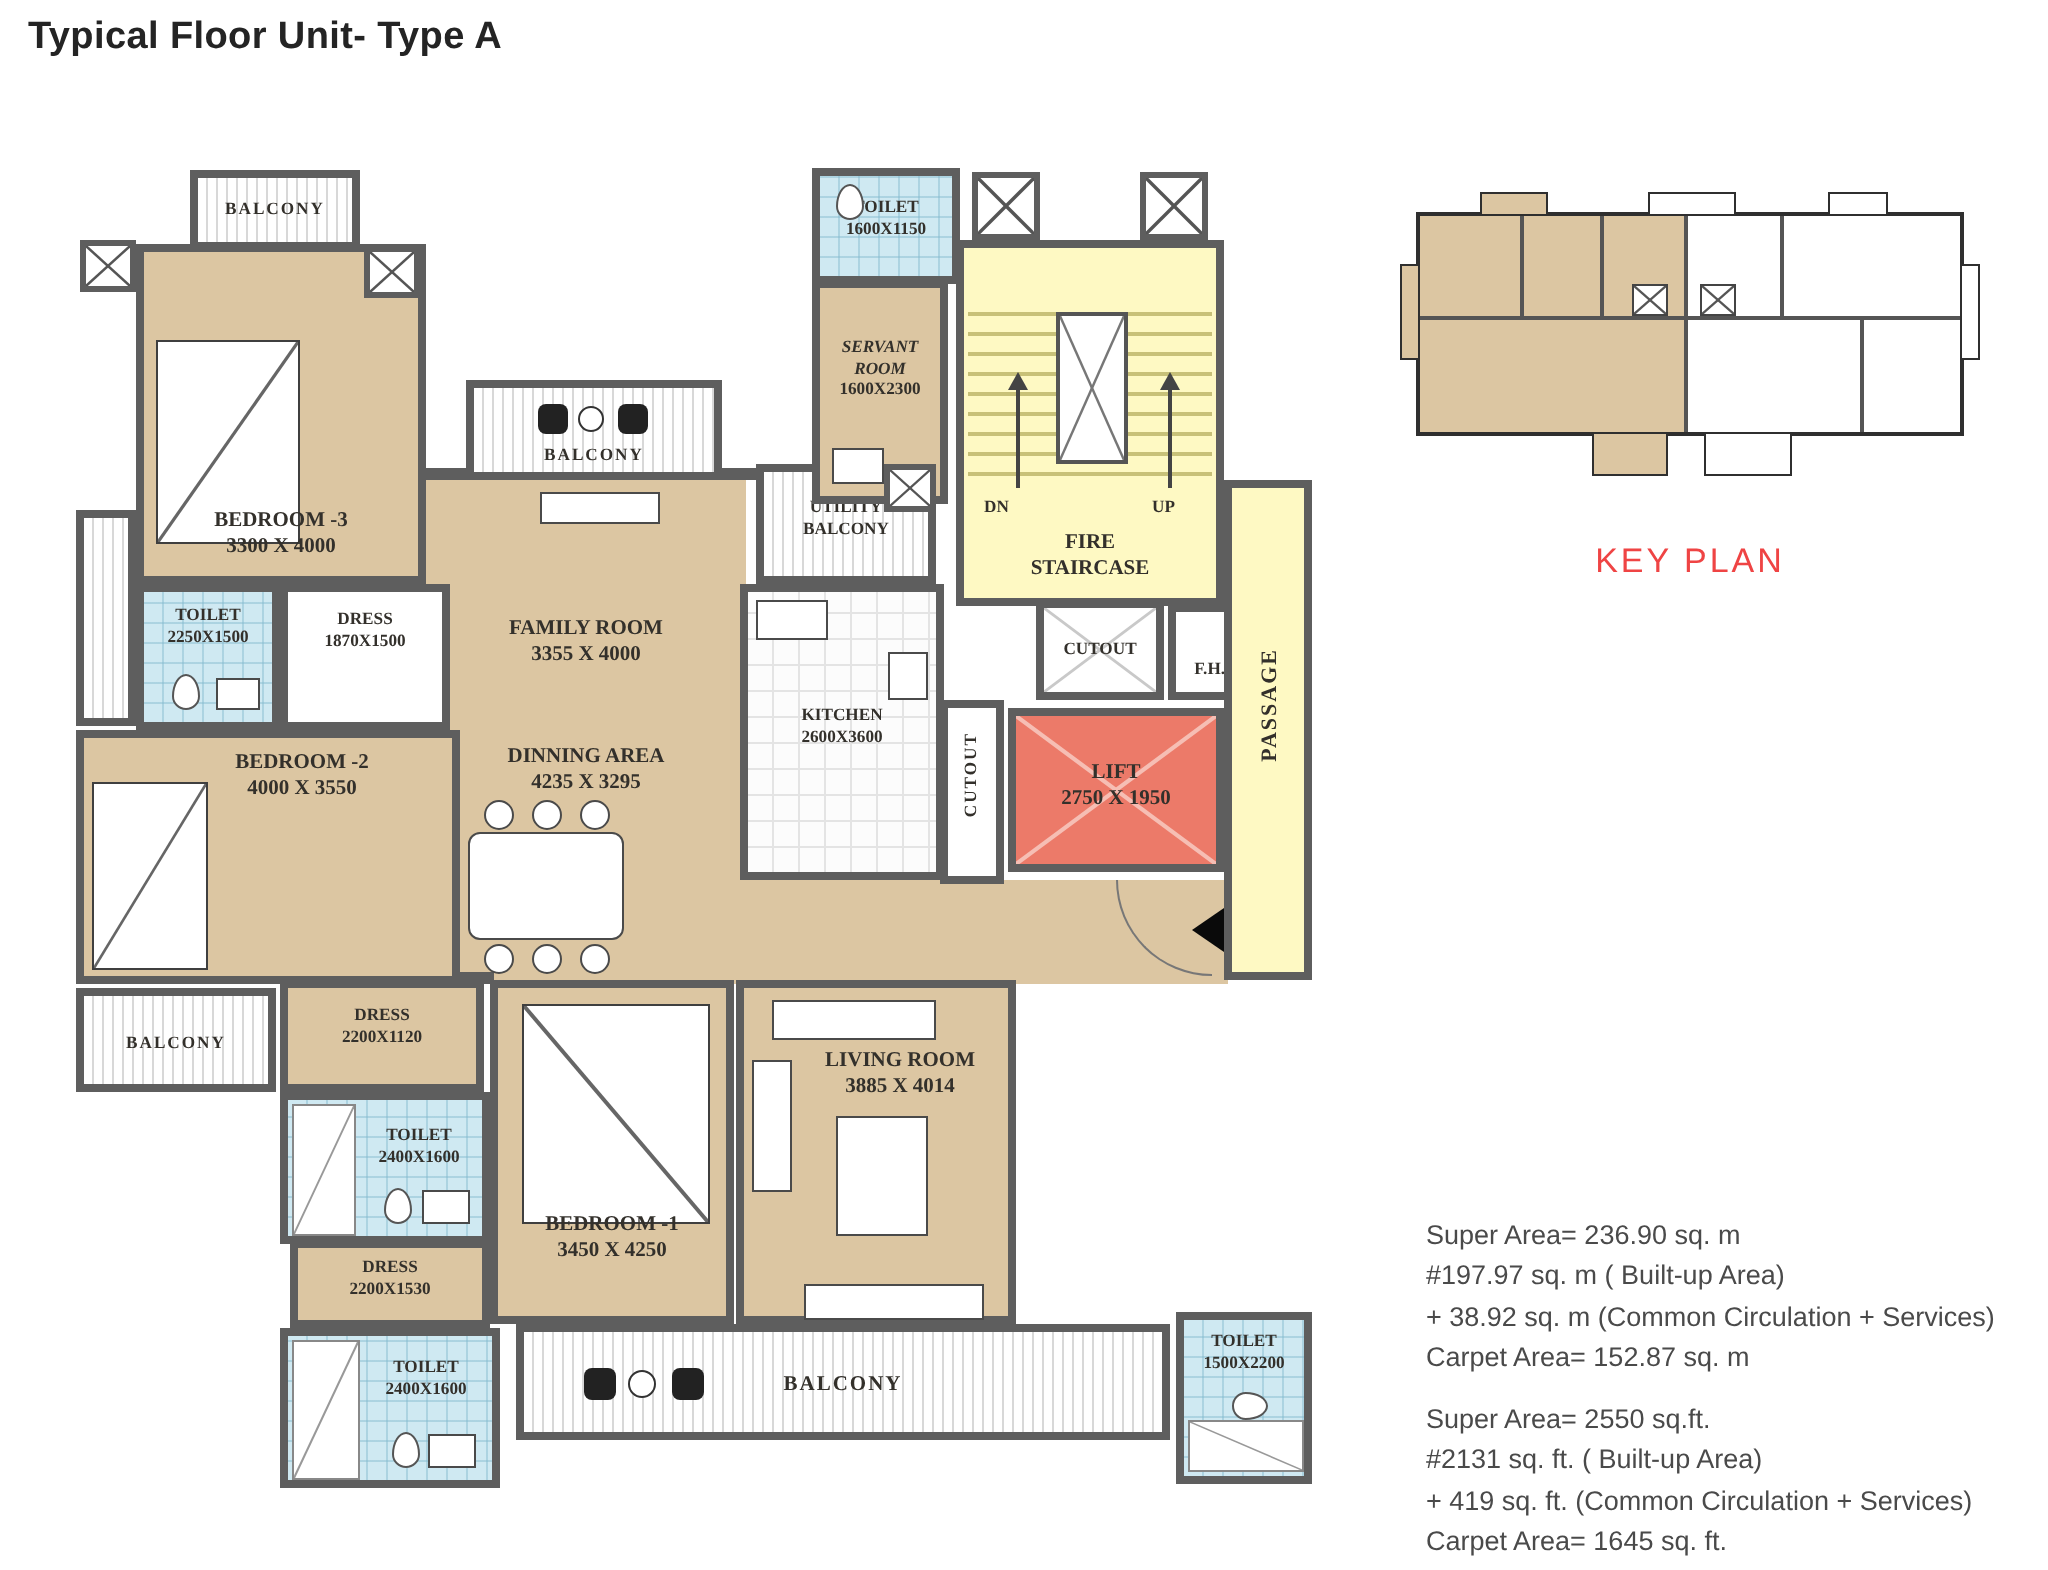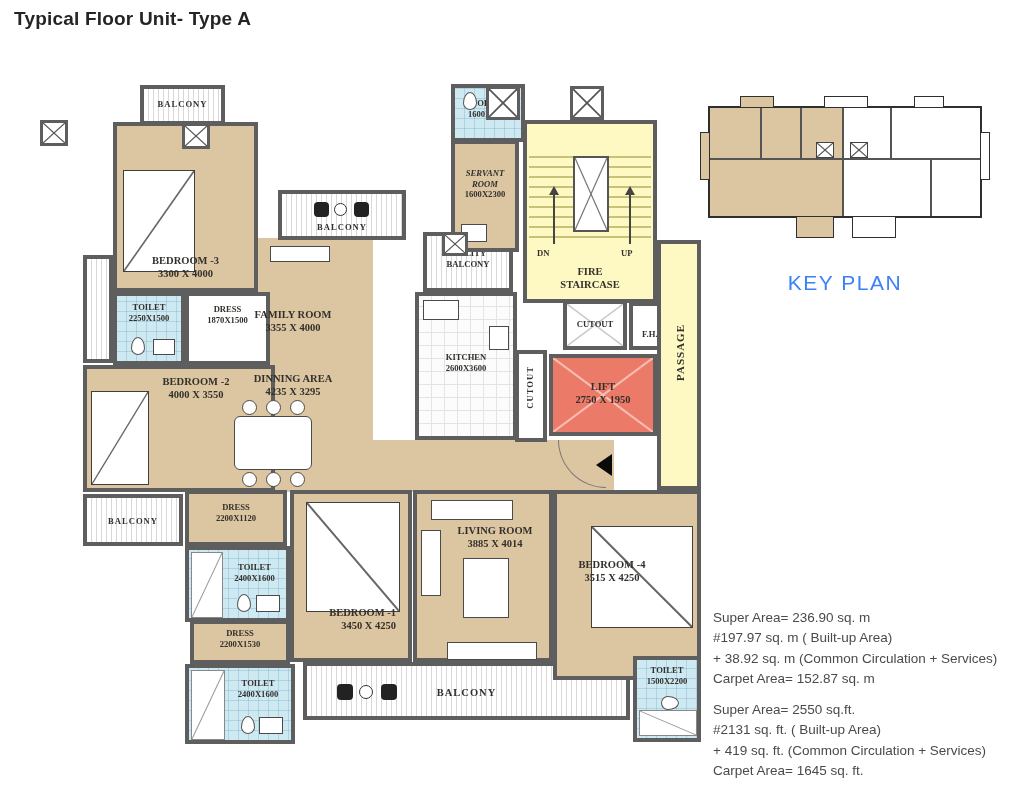--- a/index.html
+++ b/index.html
@@ -1,19 +1,19 @@
 <!DOCTYPE html>
 <html><head>
 <meta charset="utf-8">
 <style>
   html,body{margin:0;padding:0;background:#fff;}
   .canvas{position:relative;width:1024px;height:785px;background:#fff;overflow:hidden;
           font-family:"Liberation Sans",sans-serif;}
   .abs{position:absolute;box-sizing:border-box;}
-  .room{position:absolute;box-sizing:border-box;border:4px solid #5e5e5e;margin-left:45px;}
+  .room{position:absolute;box-sizing:border-box;border:4px solid #5e5e5e;}
   .fill{position:absolute;box-sizing:border-box;}
   .tan{background:#dcc6a2;}
   .white{background:#ffffff;}
   .yellow{background:#fef9c3;}
   .lift-bg{background:#ec7a69;}
   .hatch{background:#fff;background-image:repeating-linear-gradient(90deg,#ffffff 0 4px,#d8d8d8 4px 5px);}
   .tile{background-color:#cfe9f2;background-image:
         repeating-linear-gradient(0deg,rgba(255,255,255,.0) 0 9px,rgba(130,185,205,.45) 9px 10px),
         repeating-linear-gradient(90deg,rgba(255,255,255,.0) 0 9px,rgba(130,185,205,.45) 9px 10px);}
   .grid{background-color:#fcfcfc;background-image:
@@ -28,21 +28,21 @@
   .bed{position:absolute;background:#fff;border:1.5px solid #3f3f3f;}
   .furn{position:absolute;background:#fff;border:1.5px solid #4a4a4a;}
   .chair{position:absolute;width:13px;height:13px;border-radius:50%;background:#fff;border:1.5px solid #4a4a4a;}
   .wc{position:absolute;width:12px;height:16px;background:#fff;border:1.5px solid #555;
       border-radius:50% 50% 50% 50%/62% 62% 38% 38%;}
   .col{position:absolute;box-sizing:border-box;background:#fff;border:3px solid #5e5e5e;}
   .xsvg{position:absolute;left:0;top:0;width:100%;height:100%;}
   .arrowhead{position:absolute;width:0;height:0;}
   .title{position:absolute;left:14px;top:8px;font-size:19px;font-weight:bold;color:#242424;letter-spacing:.2px;}
   .areas{position:absolute;width:320px;font-size:13.5px;line-height:1.5;color:#4a4a4a;}
-  .kp-label{position:absolute;font-size:21px;color:#3b82f6;letter-spacing:1.5px;}
+  .kp-label{position:absolute;font-size:17px;color:#ef4444;letter-spacing:1.5px;}
   .kline{position:absolute;background:#555;}
 </style>
 </head>
 <body>
 
 <div class="canvas">
 
   <div class="title">Typical Floor Unit- Type A</div>
 
   <div class="abs" style="left:30px;top:60px;width:640px;height:715px;">
@@ -249,48 +249,37 @@
       <span class="wc" style="left:48px;bottom:6px;"></span>
       <span class="furn" style="right:6px;bottom:6px;width:22px;height:15px;"></span>
     </div>
 
     <div class="room tan" style="left:215px;top:430px;width:122px;height:172px;">
       <div class="bed" style="left:12px;top:8px;width:92px;height:108px;">
         <svg class="xsvg" viewBox="0 0 100 100" preserveAspectRatio="none">
             <line x1="0" y1="0" x2="100" y2="100" stroke="#666" stroke-width="2"></line>
           </svg>
       </div>
-      <div class="lbl" style="left:0;right:12px;bottom:26px;text-align:right;">
+      <div class="lbl" style="left:0;right:0;bottom:26px;">
         <span>BEDROOM -1</span>
         <span>3450 X 4250</span>
       </div>
     </div>
 
     <div class="room tan" style="left:338px;top:430px;width:140px;height:172px;">
       <div class="furn" style="left:14px;top:6px;width:80px;height:18px;"></div>
       <div class="furn" style="left:4px;top:36px;width:18px;height:64px;"></div>
       <div class="furn" style="left:46px;top:64px;width:44px;height:58px;"></div>
       <div class="furn" style="left:30px;top:148px;width:88px;height:16px;"></div>
       <div class="lbl" style="left:24px;right:0;top:30px;">
         <span>LIVING ROOM</span>
         <span>3885 X 4014</span>
       </div>
     </div>
 
-    <div class="room tan" style="left:478px;top:430px;width:148px;height:190px;">
-      <div class="bed" style="left:34px;top:32px;width:100px;height:100px;">
-        <svg class="xsvg" viewBox="0 0 100 100" preserveAspectRatio="none">
-            <line x1="0" y1="0" x2="100" y2="100" stroke="#666" stroke-width="2"></line>
-          </svg>
-      </div>
-      <div class="lbl" style="left:0;right:30px;top:64px;">
-        <span>BEDROOM -4</span>
-        <span>3515 X 4250</span>
-      </div>
-    </div>
 
     <div class="room tan" style="left:115px;top:560px;width:100px;height:44px;">
       <div class="lbl sm" style="left:0;right:0;top:4px;">
         <span>DRESS</span>
         <span>2200X1530</span>
       </div>
     </div>
     <div class="room tile" style="left:110px;top:604px;width:110px;height:80px;">
       <div class="abs white" style="left:2px;top:2px;width:34px;height:70px;border:1px solid #888;">
         <svg class="xsvg" viewBox="0 0 100 100" preserveAspectRatio="none">

